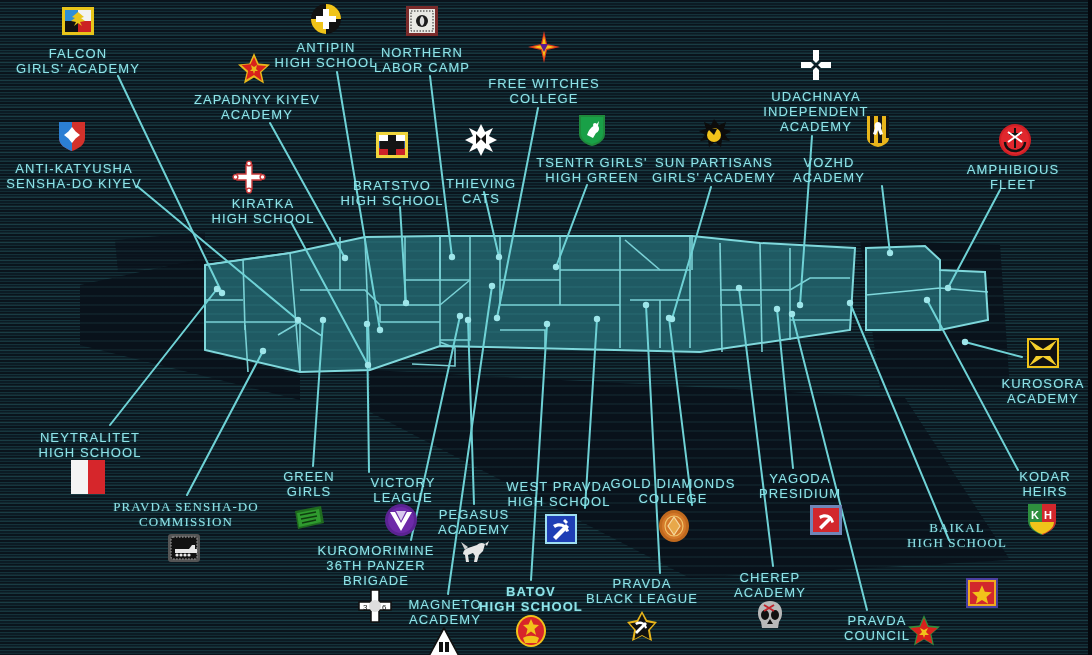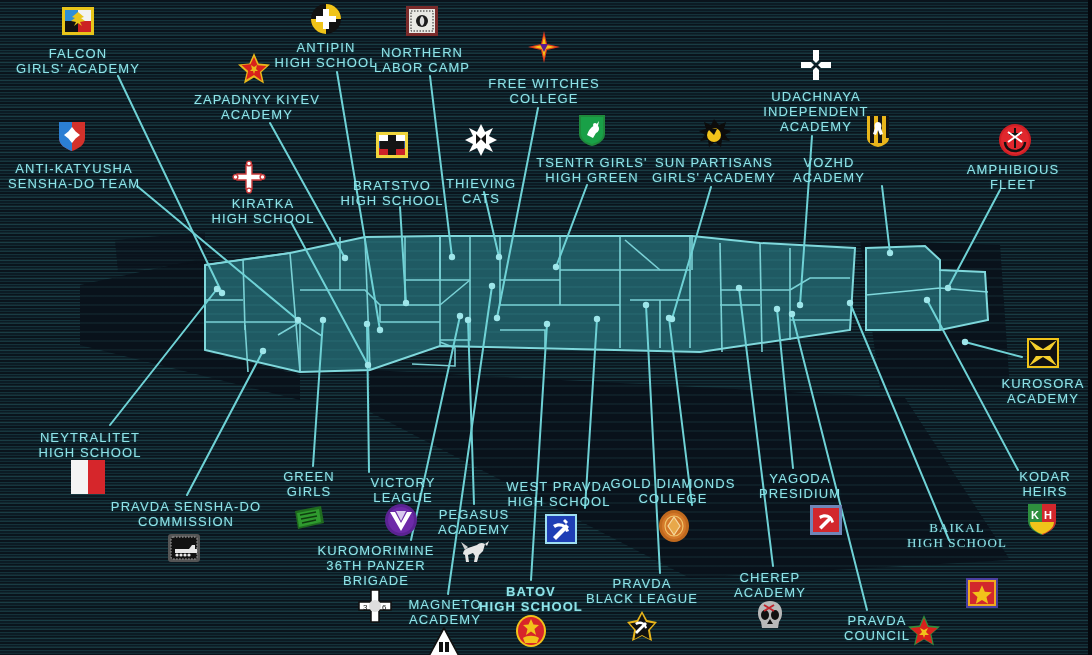--- a/index.html
+++ b/index.html
@@ -209,40 +209,40 @@
       <div class="lbl" style="left: 422px; top: 45px;">NORTHERN
 LABOR CAMP</div>
       <div class="lbl" style="left: 257px; top: 92px; text-align: center;">ZAPADNYY KIYEV
 ACADEMY</div>
       <div class="lbl" style="left: 544px; top: 76px;">FREE WITCHES
 COLLEGE</div>
       <div class="lbl" style="left: 816px; top: 89px;">UDACHNAYA
 INDEPENDENT
 ACADEMY</div>
       <div class="lbl" style="left: 74px; top: 161px;">ANTI-KATYUSHA
-SENSHA-DO TEAM</div>
+SENSHA-DO KIYEV</div>
       <div class="lbl" style="left: 263px; top: 196px;">KIRATKA
 HIGH SCHOOL</div>
       <div class="lbl" style="left: 392px; top: 178px;">BRATSTVO
 HIGH SCHOOL</div>
       <div class="lbl" style="left: 481px; top: 176px;">THIEVING
 CATS</div>
       <div class="lbl" style="left: 592px; top: 155px;">TSENTR GIRLS'
 HIGH GREEN</div>
       <div class="lbl" style="left: 714px; top: 155px;">SUN PARTISANS
 GIRLS' ACADEMY</div>
       <div class="lbl" style="left: 829px; top: 155px;">VOZHD
 ACADEMY</div>
       <div class="lbl" style="left: 1013px; top: 162px;">AMPHIBIOUS
 FLEET</div>
       <div class="lbl" style="left: 1043px; top: 376px;">KUROSORA
 ACADEMY</div>
       <div class="lbl" style="left: 90px; top: 430px;">NEYTRALITET
 HIGH SCHOOL</div>
-      <div class="lbl" style="left: 186px; top: 499px;">PRAVDA SENSHA-DO
+      <div class="lbl" style="left: 186px; top: 499px; font-family: Liberation Serif, serif;">PRAVDA SENSHA-DO
 COMMISSION</div>
       <div class="lbl" style="left: 309px; top: 469px;">GREEN
 GIRLS</div>
       <div class="lbl" style="left: 403px; top: 475px;">VICTORY
 LEAGUE</div>
       <div class="lbl" style="left: 376px; top: 543px;">KUROMORIMINE
 36TH PANZER
 BRIGADE</div>
       <div class="lbl" style="left: 474px; top: 507px;">PEGASUS
 ACADEMY</div>

